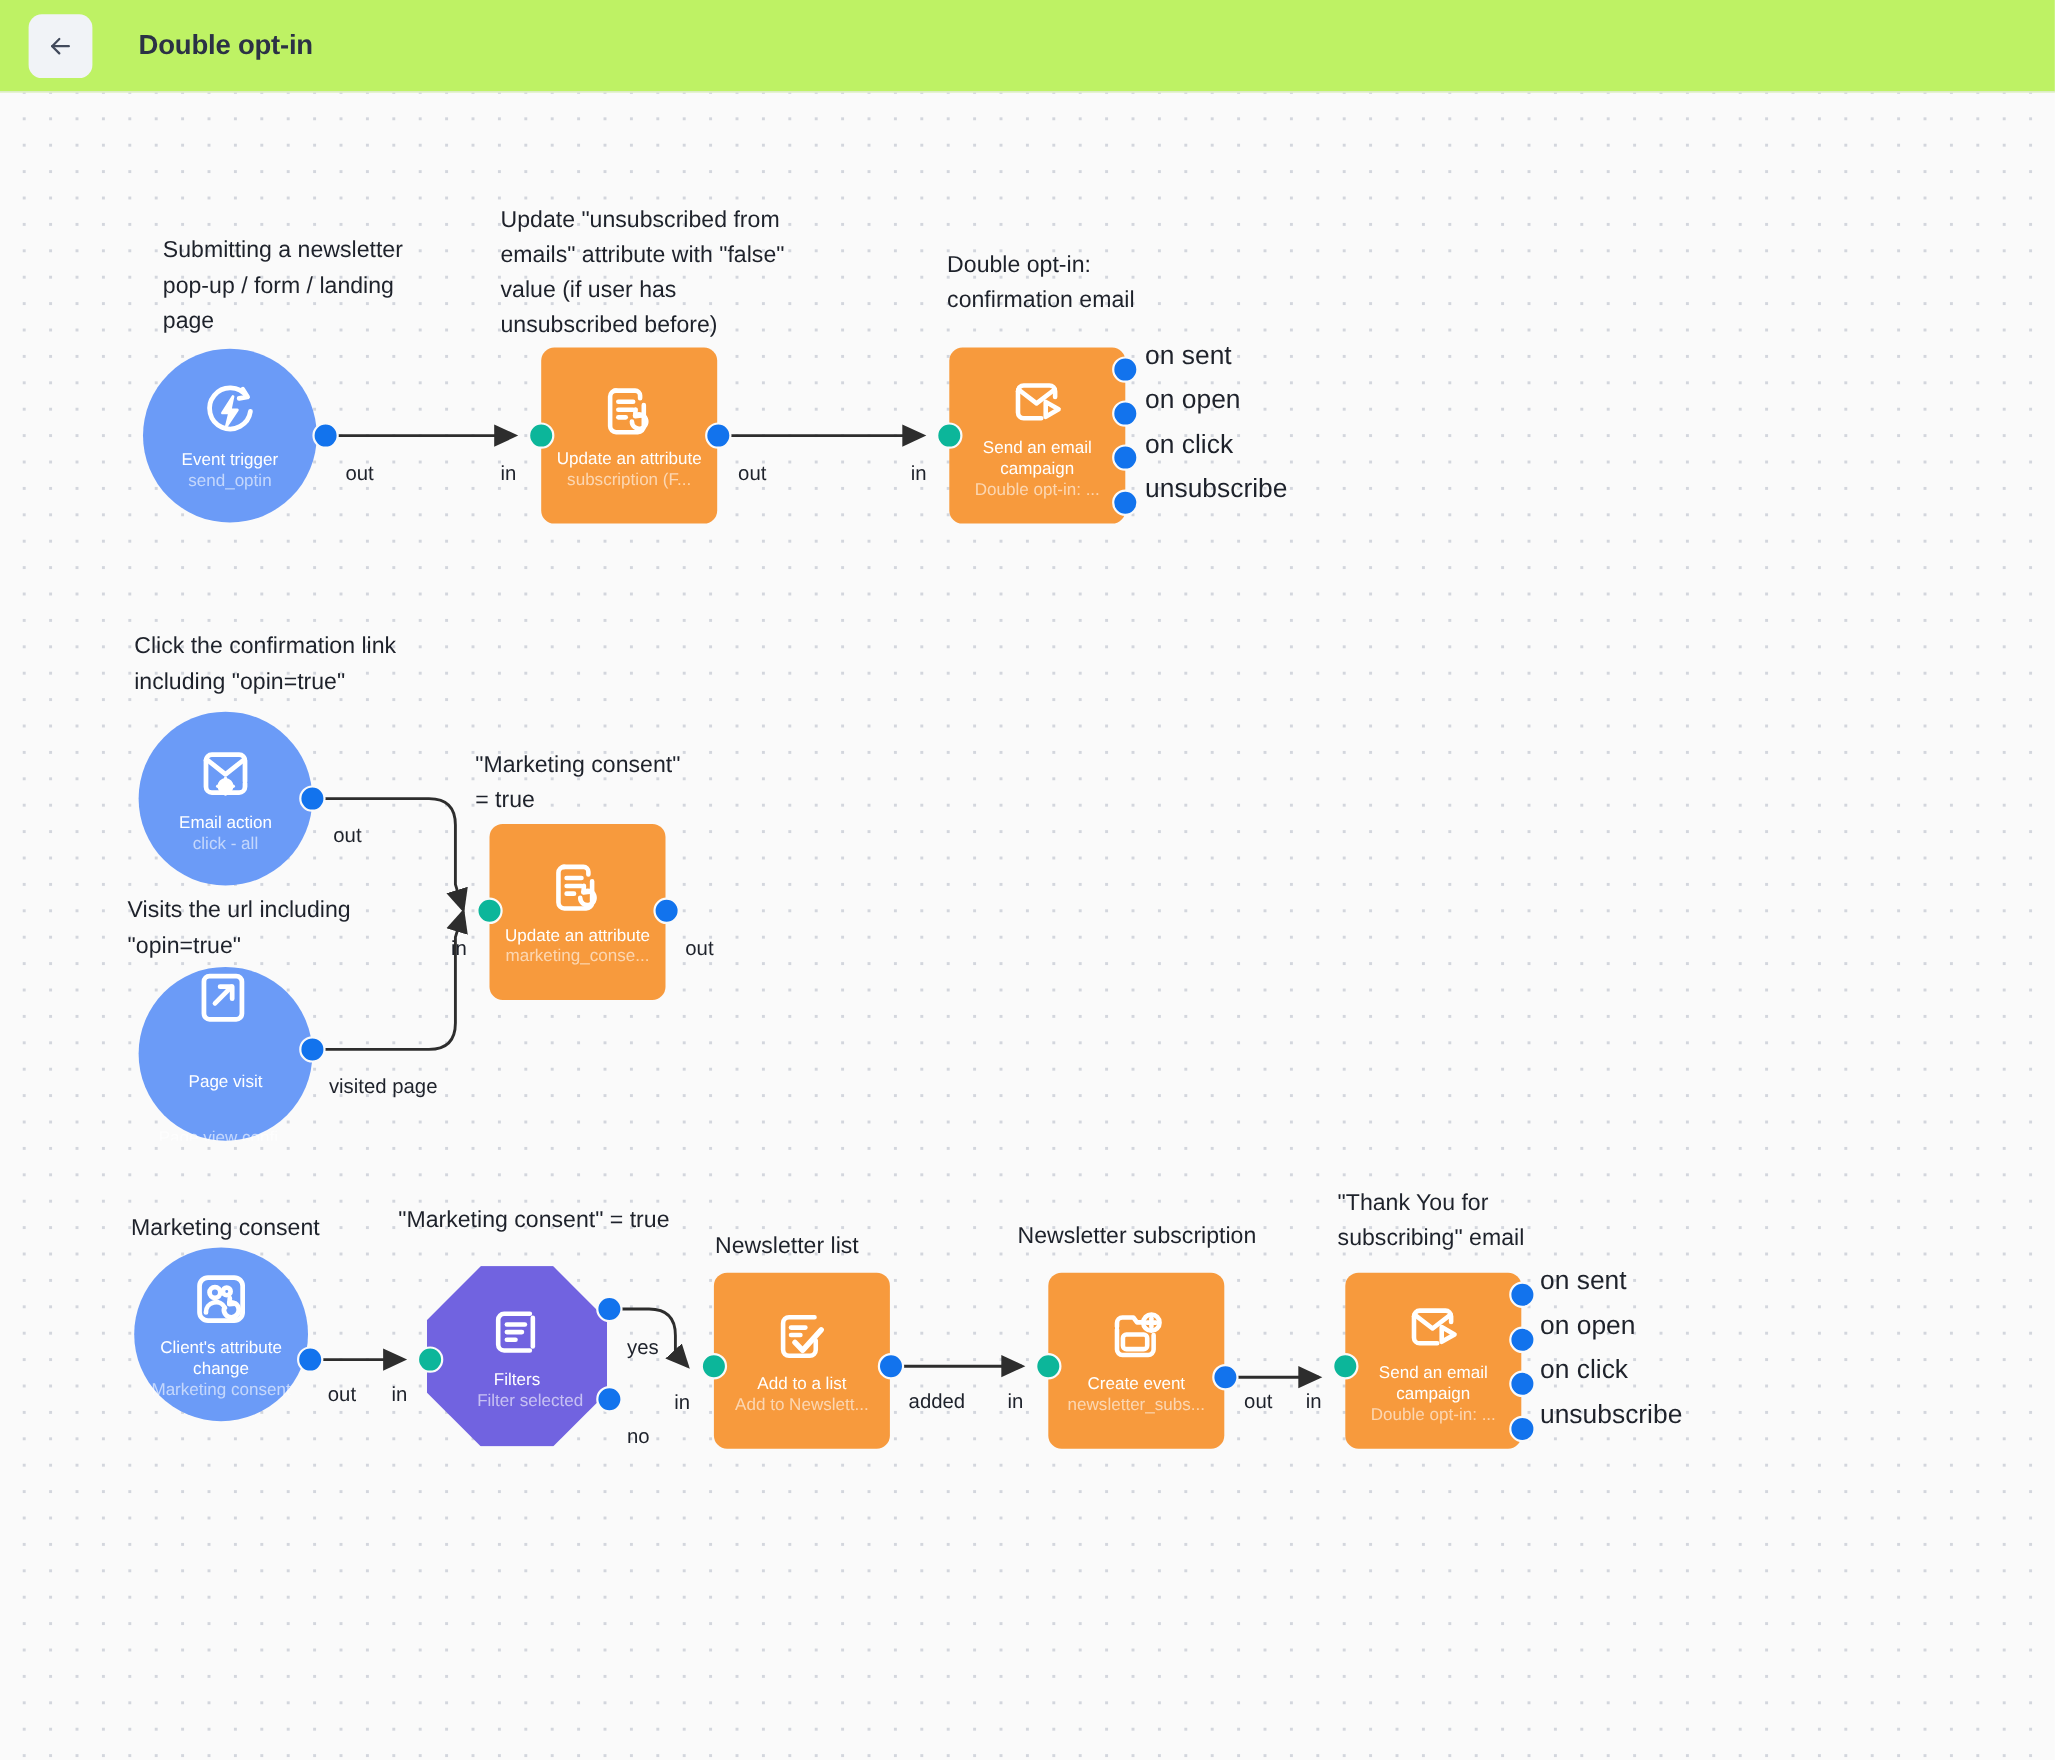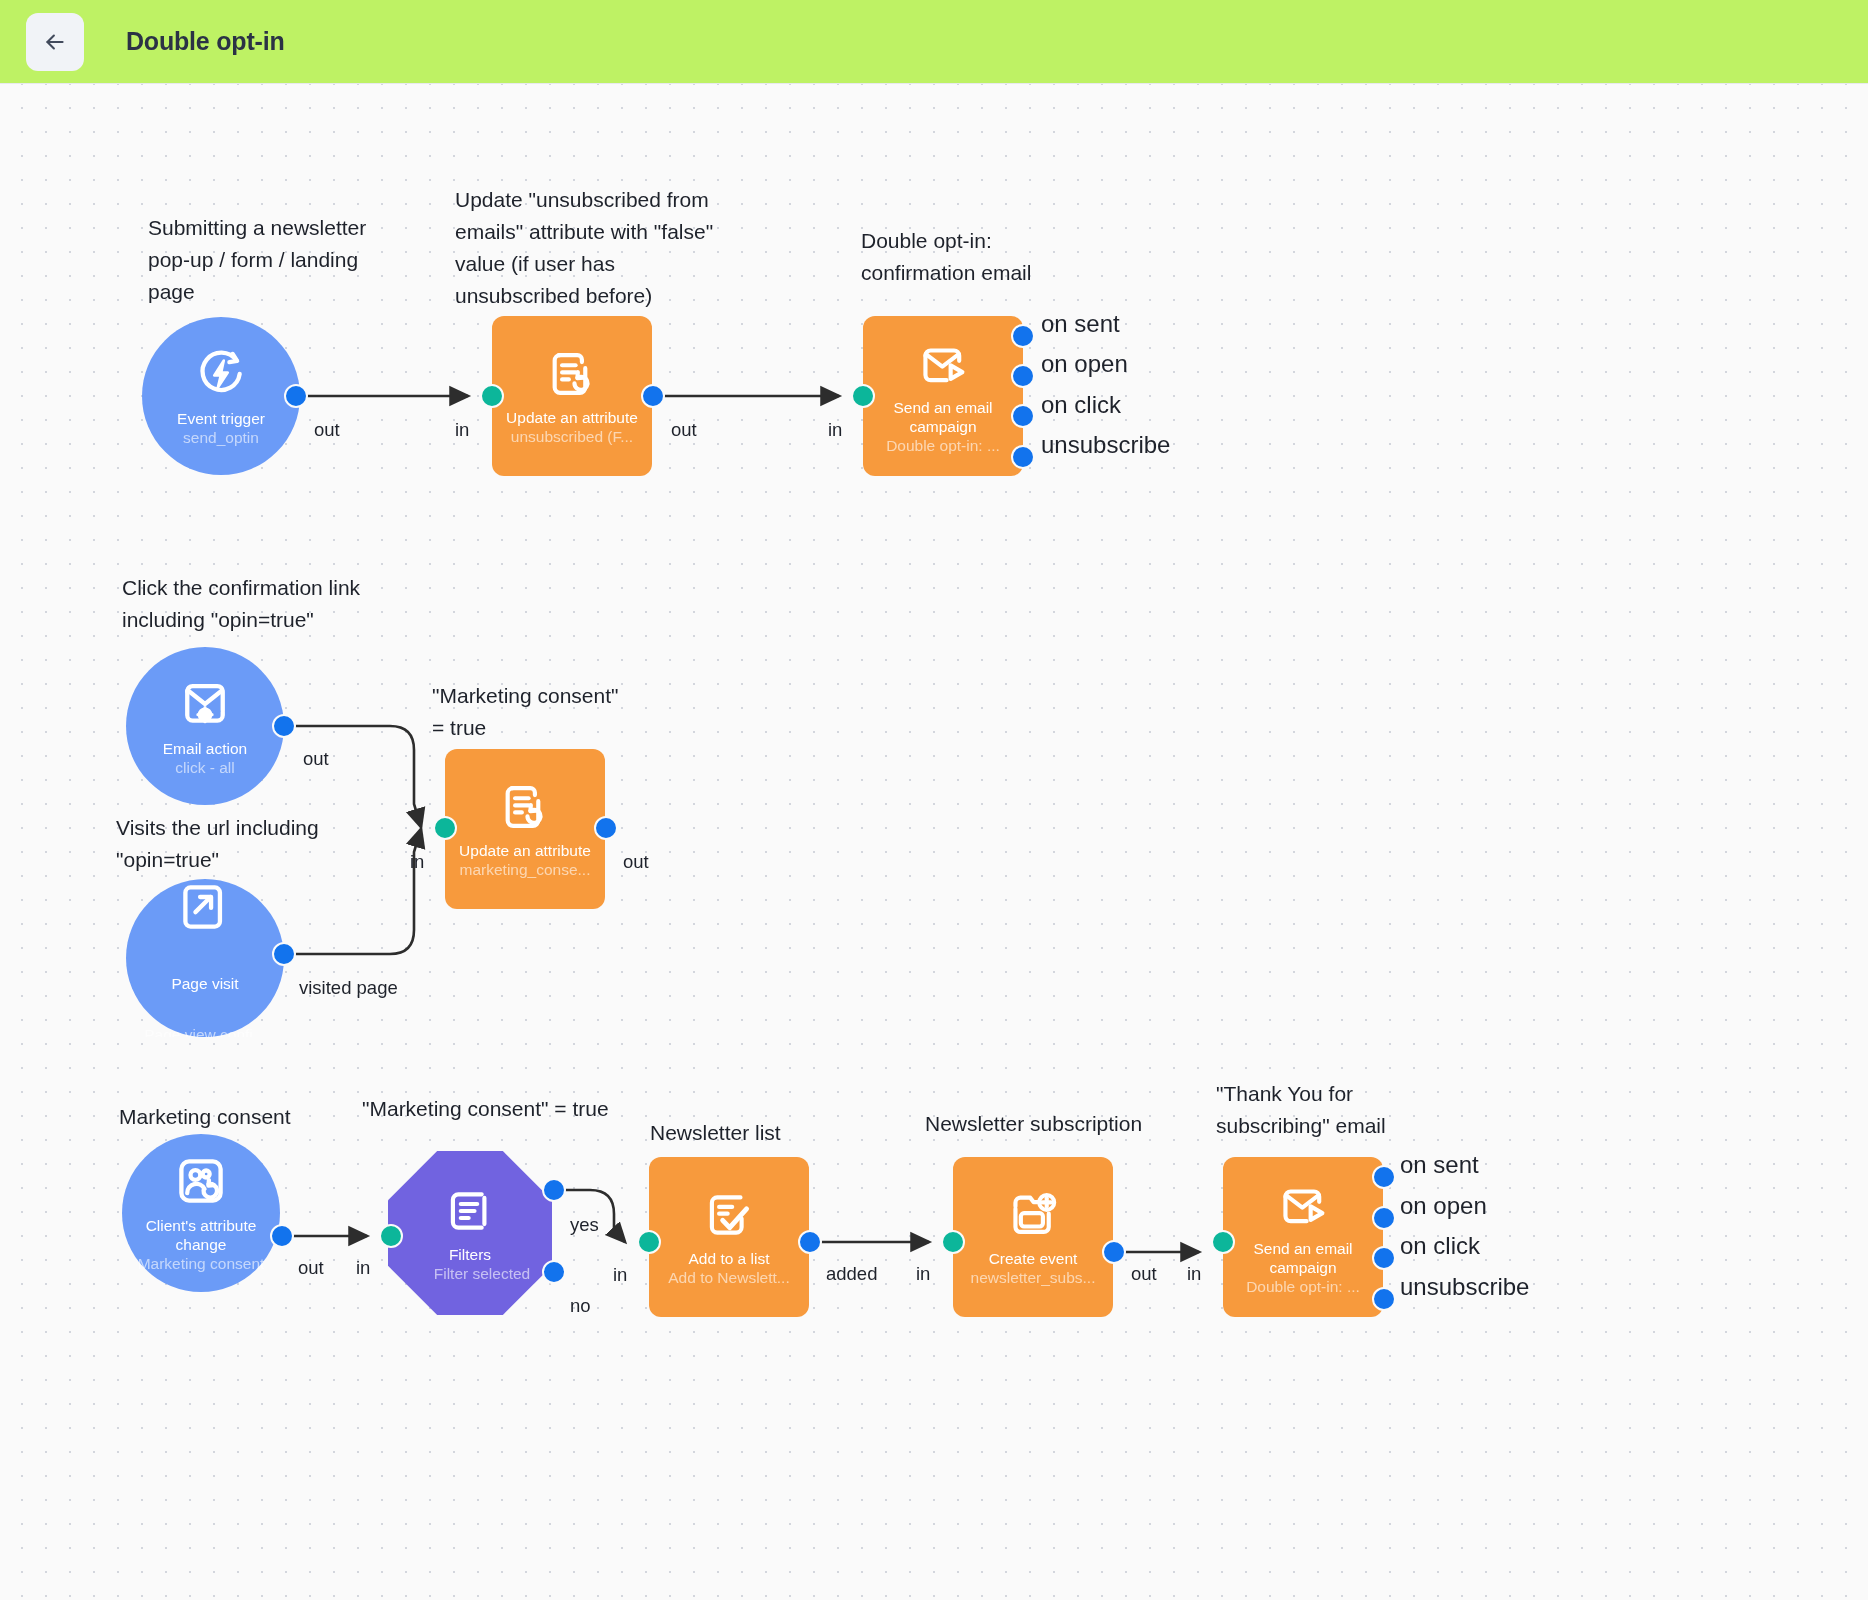--- a/index.html
+++ b/index.html
@@ -196,21 +196,21 @@
       <div class="annot" style="left: 116px; top: 728px; width: 330px;">Visits the url including
 "opin=true"</div>
       <div class="annot" style="left: 119px; top: 1017px; width: 300px;">Marketing consent</div>
       <div class="annot" style="left: 362px; top: 1009px; width: 330px;">"Marketing consent" = true</div>
       <div class="annot" style="left: 650px; top: 1033px; width: 260px;">Newsletter list</div>
       <div class="annot" style="left: 925px; top: 1024px; width: 330px;">Newsletter subscription</div>
       <div class="annot" style="left: 1216px; top: 994px; width: 300px;">"Thank You for
 subscribing" email</div>
     </div>
   <div id="node-layer">
-      <div class="node circle" style="left: 142px; top: 233px;">
+      <div class="node circle" style="left: 130px; top: 233px;">
         <div class="nicon">
           <svg width="56" height="56" viewBox="0 0 24 24" fill="none" stroke="#fff" stroke-width="1.85" stroke-linecap="round" stroke-linejoin="round">
             <path d="M18.6 6.2A8 8 0 1 0 20 12"></path>
               <path d="M17 3.4 L18.9 6.4 L15.6 6.9"></path>
               <path d="M13.2 6.2 L9.1 12.6 L11.9 12.6 L10.6 17.9 L14.9 11.4 L12.1 11.4 Z" fill="#fff" stroke-width="1.1"></path>
           </svg>
         </div>
         <div class="ntitle">Event trigger</div>
         <div class="nsub">send_optin</div>
       </div>
@@ -220,21 +220,21 @@
             <path d="M6.2 3.6h8.2a2 2 0 0 1 2 2v1.1"></path>
               <path d="M17.9 9.4v8.6a2.4 2.4 0 0 1-2.4 2.4H6.7a2.4 2.4 0 0 1-2.4-2.4V6a2.4 2.4 0 0 1 2.4-2.4"></path>
               <line x1="7.6" y1="8.1" x2="13.6" y2="8.1"></line>
               <line x1="7.6" y1="11.3" x2="13.6" y2="11.3"></line>
               <line x1="7.6" y1="14.4" x2="10.6" y2="14.4"></line>
               <path d="M13.1 16.1a2.9 2.9 0 1 0 1.3-2.4"></path>
               <path d="M14.6 11.2 L14.4 13.9 L17 13.6"></path>
           </svg>
         </div>
         <div class="ntitle">Update an attribute</div>
-        <div class="nsub">unsubscribed (F...</div>
+        <div class="nsub">subscription (F...</div>
       </div>
       <div class="node rect" style="left: 863px; top: 232px;">
         <div class="nicon">
           <svg width="54" height="54" viewBox="0 0 24 24" fill="none" stroke="#fff" stroke-width="1.85" stroke-linecap="round" stroke-linejoin="round">
             <path d="M4.2 8.3v8.6a2.3 2.3 0 0 0 2.3 2.3h7.1"></path>
               <path d="M19.2 10.6V8.3a2.3 2.3 0 0 0-2.3-2.3H6.5A2.3 2.3 0 0 0 4.2 8.3"></path>
               <polyline points="4.4 7.6 11.7 13.2 19 7.6"></polyline>
               <path d="M15.4 12.6 L20.6 15.6 L15.4 18.6 Z"></path>
           </svg>
         </div>

